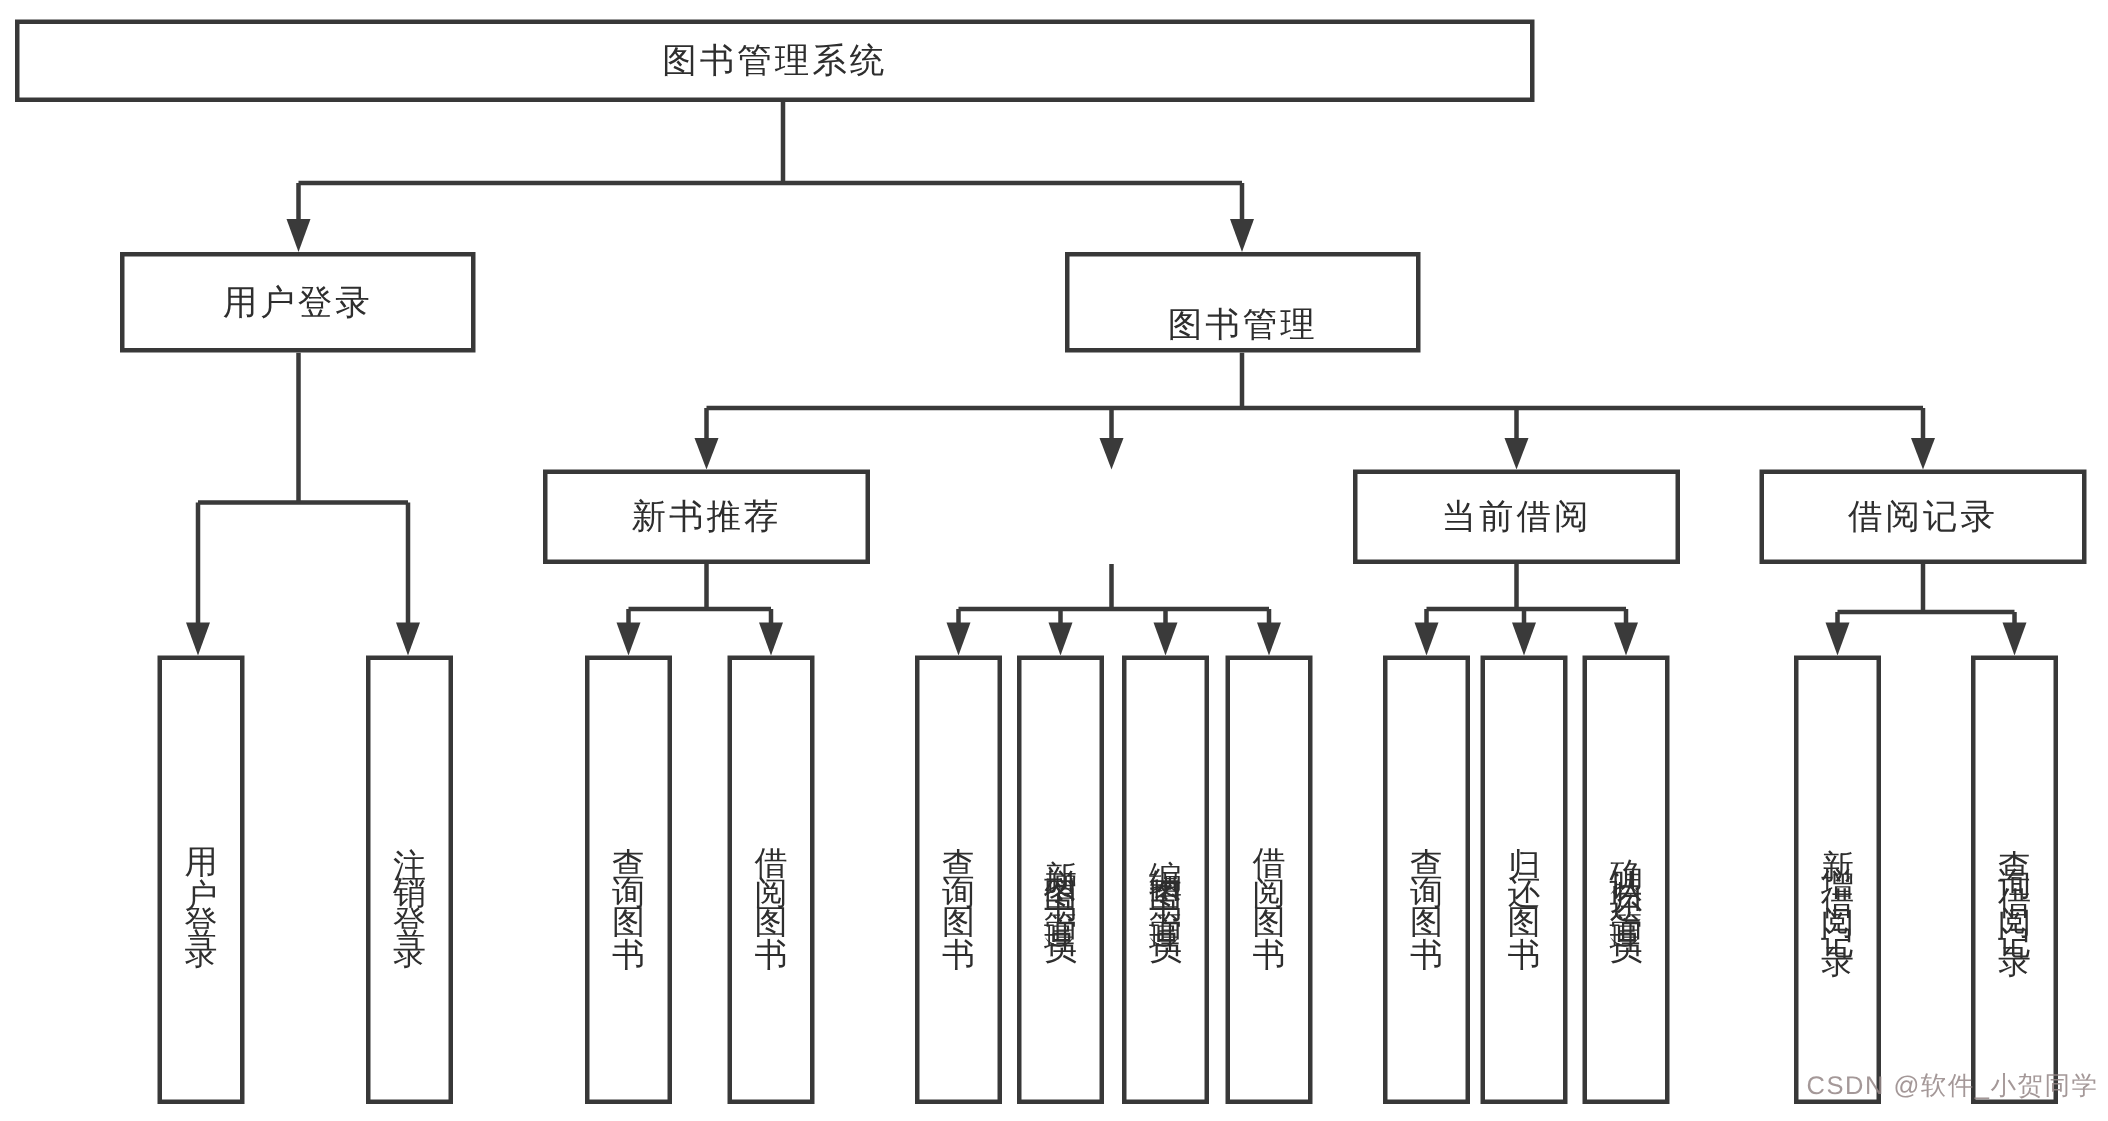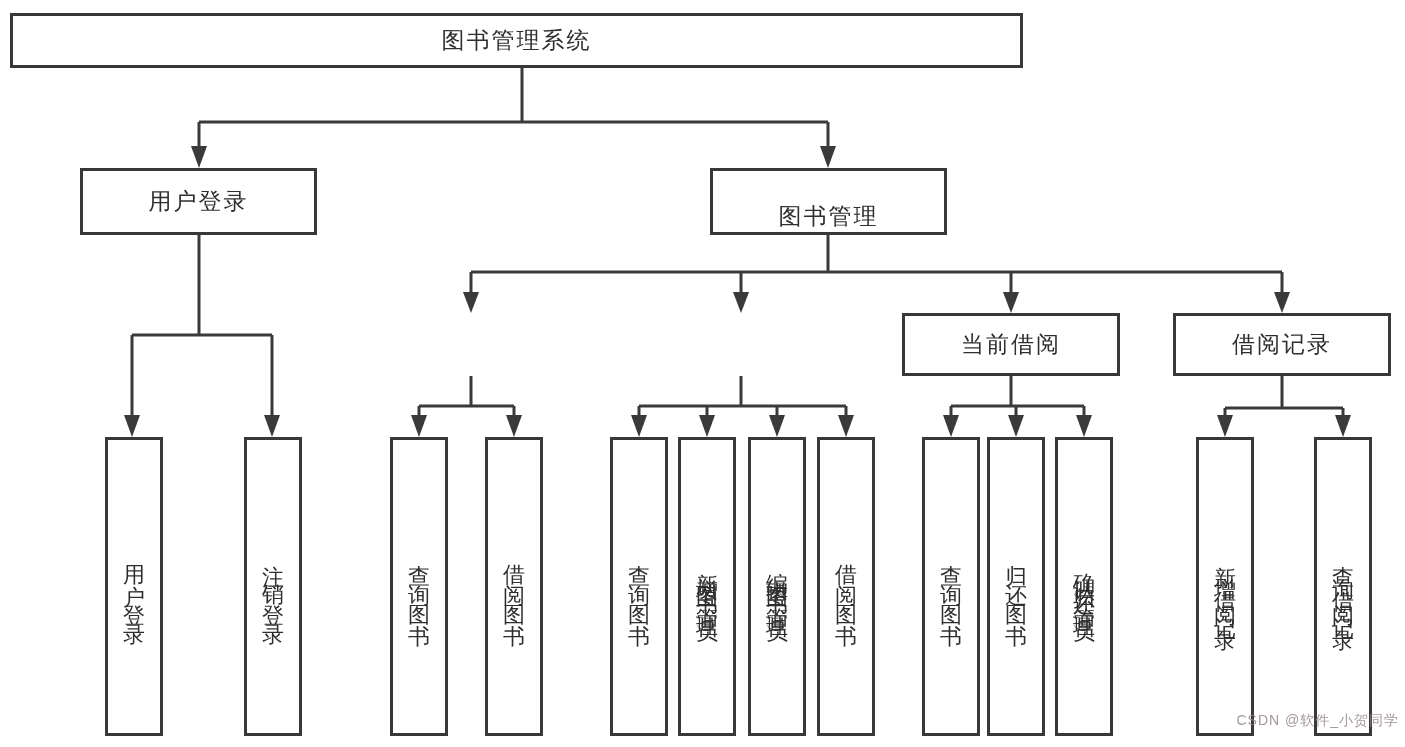--- a/index.html
+++ b/index.html
@@ -35,21 +35,21 @@
     line-height:1;
     white-space:nowrap;
   }
   .vtext.ls-m{letter-spacing:13px;}
   .vtext.ls-s{letter-spacing:7px;}
 
   .watermark{
     position:absolute;
     top:712px;
     right:6px;
-    font-size:14px;
+    font-size:17px;
     color:rgba(148,134,134,0.85);
     letter-spacing:1px;
     white-space:nowrap;
   }
 </style>
 </head>
 <body>
 
 <div id="canvas">
 
@@ -104,20 +104,23 @@
     <span>图书管理系统</span>
   </div>
 
   <div class="node l2" style="left:80px;top:168px;">
     <span>用户登录</span>
   </div>
   <div class="node l2" style="left:710px;top:168px;align-items:flex-end;">
     <span>图书管理</span>
   </div>
 
+  <div class="node l3" style="left:362px;top:313px;">
+    <span>新书推荐</span>
+  </div>
   <div class="node l3" style="left:902px;top:313px;">
     <span>当前借阅</span>
   </div>
   <div class="node l3" style="left:1173px;top:313px;">
     <span>借阅记录</span>
   </div>
 
   <div class="node leaf" style="left:105px;">
     <span class="vtext">用户登录</span>
   </div>

